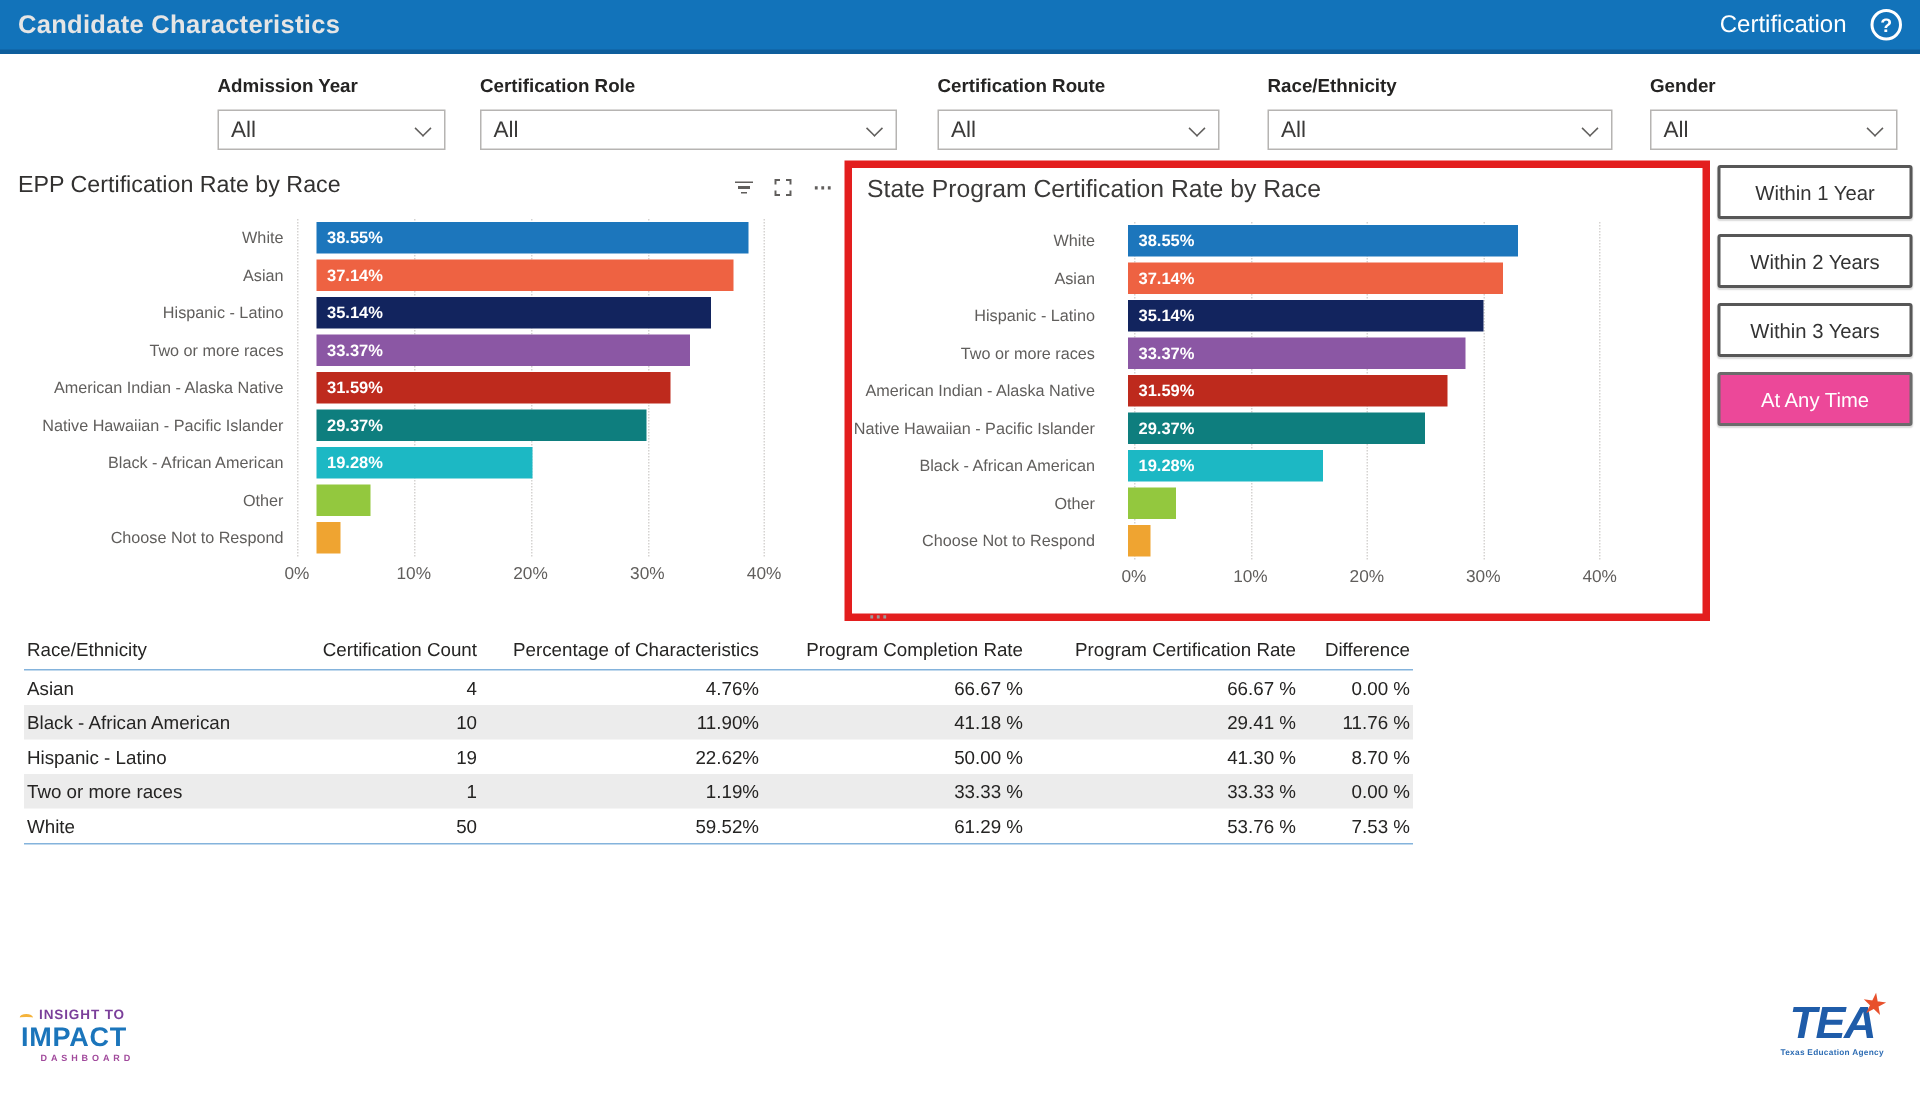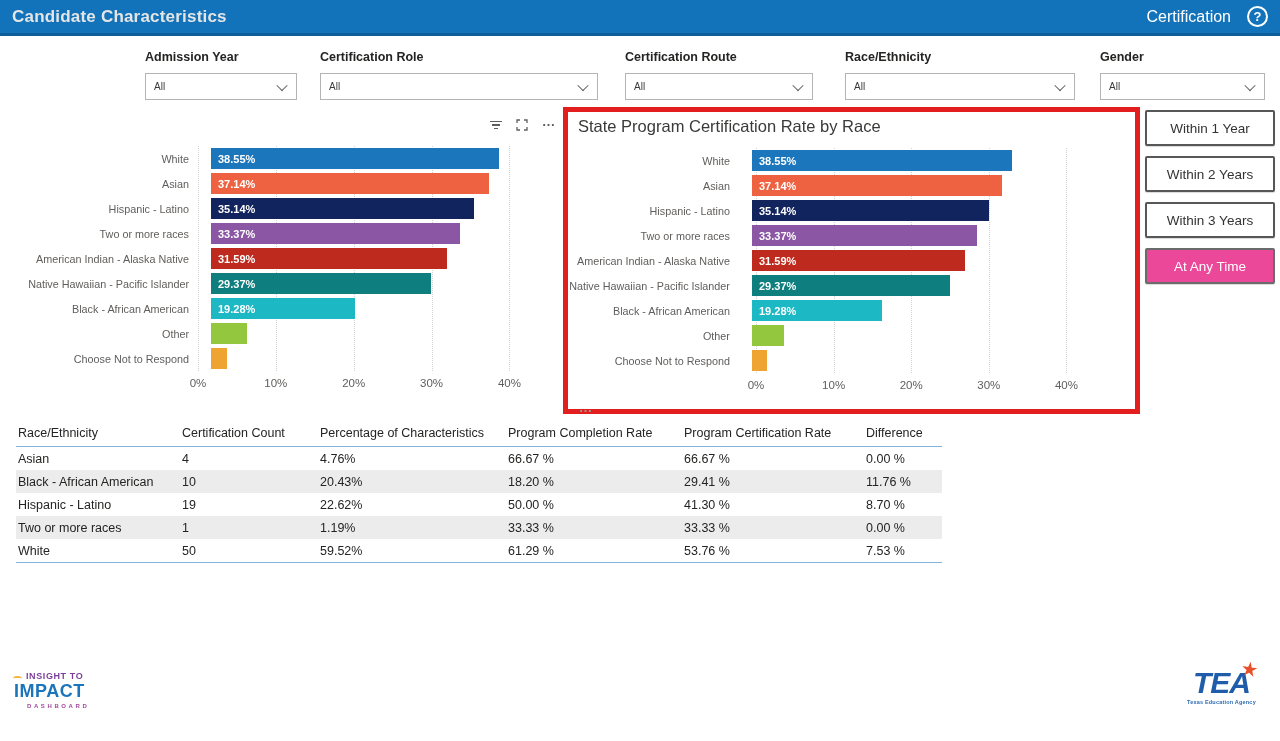--- a/index.html
+++ b/index.html
@@ -15,21 +15,21 @@
   #header .page { color:#fff; font-size:16px; }
   .help-circle { width:21px; height:21px; border:2px solid #fff; border-radius:50%;
     color:#fff; font-size:13px; font-weight:bold; display:flex; align-items:center; justify-content:center; cursor:pointer; }
 
   
   .filter-group { position:absolute; top:50px; }
   .filter-label { font-size:12.5px; font-weight:bold; color:#252423; margin-bottom:9px; }
   .dropdown { height:27px; background:#fff; border:1px solid #B6B4B2;
     display:flex; align-items:center; justify-content:space-between;
     padding:0 10px 0 8px; cursor:pointer; }
-  .dropdown .val { font-size:10px; color:#3B3A39; }
+  .dropdown .val { font-size:15px; color:#3B3A39; }
   .chev { width:8px; height:8px; border-left:1.5px solid #605E5C; border-bottom:1.5px solid #605E5C;
     transform:rotate(-45deg) translate(1px,-1px); }
   .fg1 { left:145px; width:152px; }
   .fg2 { left:320px; width:278px; }
   .fg3 { left:625px; width:188px; }
   .fg4 { left:845px; width:230px; }
   .fg5 { left:1100px; width:165px; }
 
   
   .chart-panel { position:absolute; }
@@ -61,21 +61,21 @@
   .time-btn { position:absolute; left:1145px; width:130px; height:36px;
     background:#fff; border:2px solid #575757; border-radius:2px; color:#333;
     font-size:13.5px; display:flex; align-items:center; justify-content:center;
     cursor:pointer; box-shadow:0 1px 1px rgba(0,0,0,.15); }
   .time-btn.active { background:#ec4899; color:#fff; font-weight:normal; border-color:#6B6B6B; }
 
   
   #data-table { position:absolute; left:16px; top:420px; width:926px; font-size:12.5px; }
   .trow { display:grid; grid-template-columns:166px 138px 188px 176px 182px 76px; align-items:center; }
   .thead { height:26px; }
-  .trow > div { text-align:left; padding-right:2px; white-space:nowrap; }
+  .trow > div { text-align:right; padding-right:2px; white-space:nowrap; }
   .trow > div:first-child { text-align:left; padding-left:2px; }
   .hdiv { height:0; border-top:1px solid #84B3DC; }
   .tbody .trow { height:23px; }
   .tbody .trow.shaded { background:#ECECEC; }
   .trow.total { height:24px; font-weight:bold; }
 
   
   #logo-insight { position:absolute; left:14px; top:672px; line-height:1; }
   #logo-insight .l1 { color:#7B3F9A; font-size:9px; font-weight:bold; letter-spacing:.6px; margin-left:12px; }
   #logo-insight .l2 { color:#1B75BB; font-size:18px; font-weight:bold; letter-spacing:.5px; margin-top:1px; position:relative; }
@@ -128,20 +128,21 @@
 </div>
 <div class="filter-group fg5">
   <div class="filter-label">Gender</div>
   <div class="dropdown">
     <span class="val">All</span>
     <span class="chev"></span>
   </div>
 </div>
 
 <div id="chart0" class="chart-panel">
+  <div class="chart-title">EPP Certification Rate by Race</div>
   <div class="toolbar">
     <div class="tb-icon">
       <div class="fline f1"></div>
         <div class="fline f2"></div>
         <div class="fline f3"></div>
     </div>
     <div class="tb-icon">
       <svg width="12" height="12" viewBox="0 0 12 12">
           <path d="M1 4 V1 H4 M8 1 H11 V4 M11 8 V11 H8 M4 11 H1 V8" stroke="#605E5C" stroke-width="1.3" fill="none"></path>
         </svg>
@@ -346,22 +347,22 @@
         <div>Asian</div>
         <div>4</div>
         <div>4.76%</div>
         <div>66.67 %</div>
         <div>66.67 %</div>
         <div>0.00 %</div>
       </div>
       <div class="trow shaded">
         <div>Black - African American</div>
         <div>10</div>
-        <div>20.43%</div>
-        <div>18.20 %</div>
+        <div>11.90%</div>
+        <div>41.18 %</div>
         <div>29.41 %</div>
         <div>11.76 %</div>
       </div>
       <div class="trow">
         <div>Hispanic - Latino</div>
         <div>19</div>
         <div>22.62%</div>
         <div>50.00 %</div>
         <div>41.30 %</div>
         <div>8.70 %</div>

